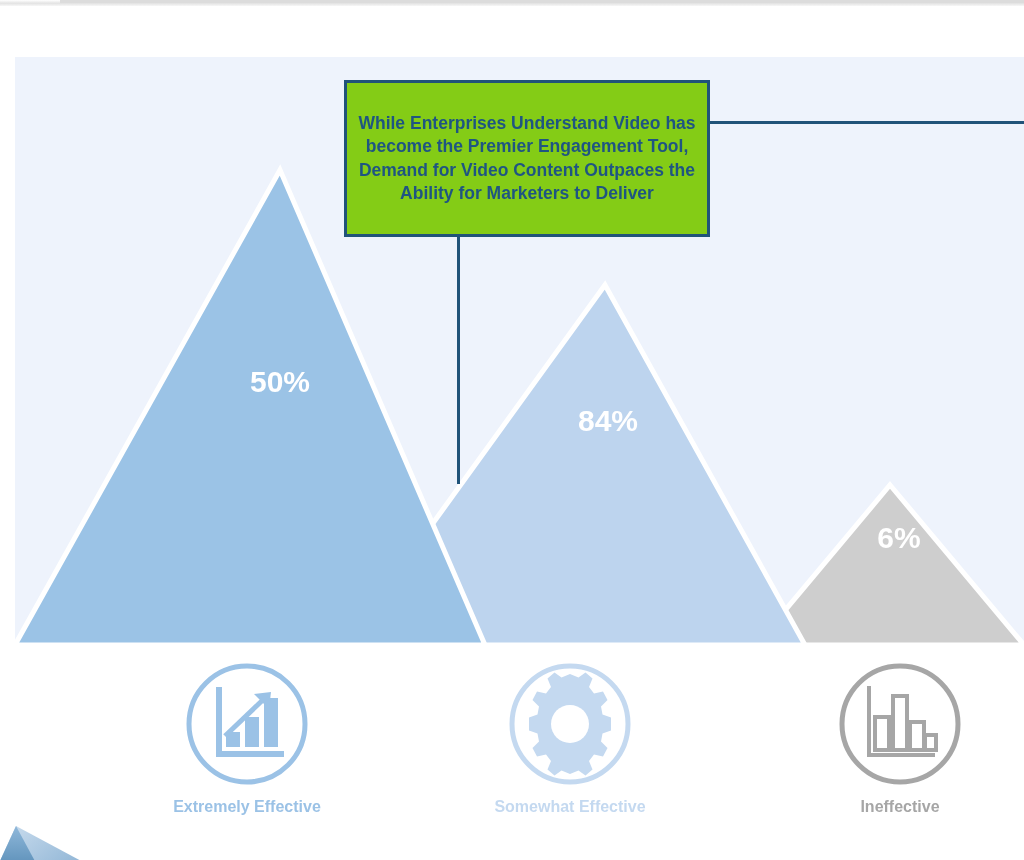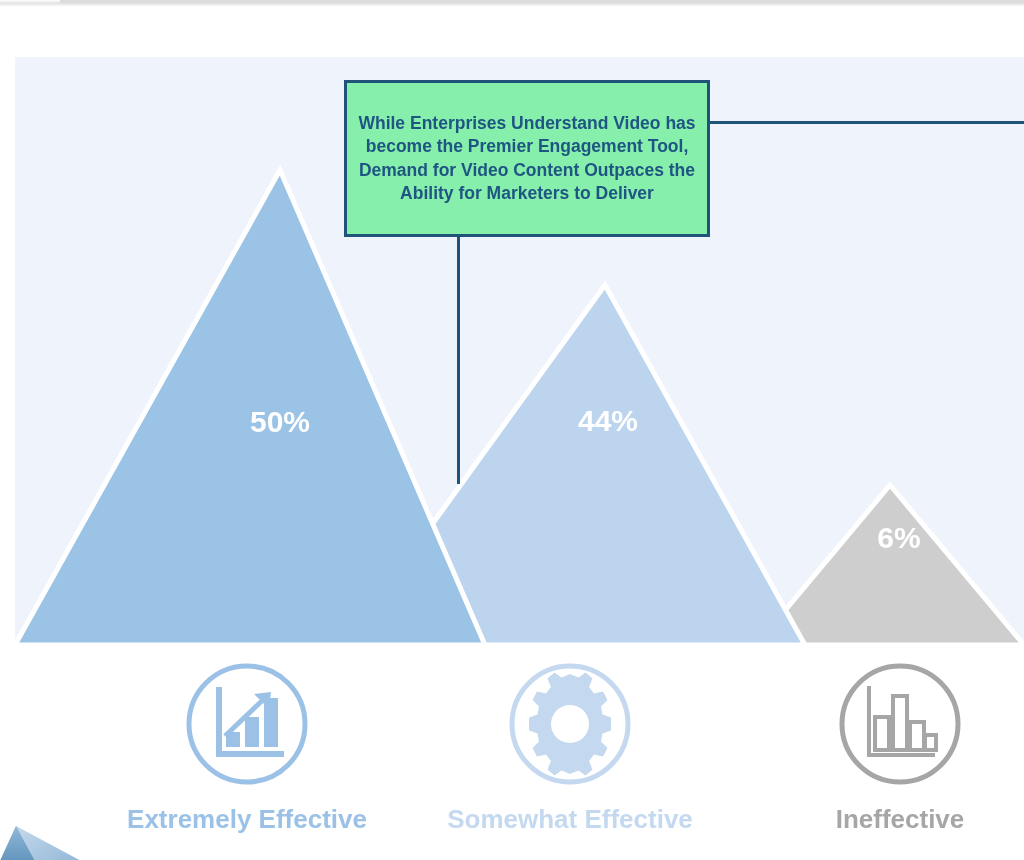--- a/index.html
+++ b/index.html
@@ -69,21 +69,21 @@
   .mountains svg { display: block; }
 
   .pct-label {
     position: absolute;
     font-size: 30px;
     font-weight: bold;
     color: #ffffff;
     text-align: center;
     white-space: nowrap;
   }
-  .pct-1 { left: 215px; top: 365px; width: 130px; margin-top: 40px; }
+  .pct-1 { left: 215px; top: 365px; width: 130px; }
   .pct-2 { left: 543px; top: 404px; width: 130px; }
   .pct-3 { left: 834px; top: 521px; width: 130px; }
 
   
   .callout-line-h {
     position: absolute;
     left: 709px; top: 121px;
     width: 315px; height: 3px;
     background: #205379;
   }
@@ -91,21 +91,21 @@
     position: absolute;
     left: 457px; top: 236px;
     width: 3px; height: 248px;
     background: #205379;
   }
   .callout-box {
     position: absolute;
     left: 344px; top: 80px;
     width: 366px;
     height: 157px;
-    background: #86efac;
+    background: #84cc16;
     border: 3px solid #205379;
     box-sizing: border-box;
     display: flex;
     align-items: center;
     justify-content: center;
   }
   .callout-text {
     font-size: 17.5px;
     font-weight: bold;
     color: #1f5582;
@@ -130,22 +130,22 @@
   .legend-item.item-1 { left: 430px; top: 8px; }
   .legend-item.item-2 { left: 760px; top: 8px; }
 
   .legend-icon {
     width: 128px;
     height: 128px;
     margin: 0 auto;
     display: block;
   }
   .legend-label {
-    margin-top: 16px;
-    font-size: 26px;
+    margin-top: 10px;
+    font-size: 16px;
     font-weight: bold;
     white-space: nowrap;
   }
   .label-0 { color: #9bc2e6; }
   .label-1 { color: #c4d9f0; }
   .label-2 { color: #a6a6a6; }
 
   
   .corner-deco {
     position: absolute;
@@ -169,21 +169,21 @@
 
       <polygon points="875,428 1009,588 741,588" fill="#cecece" stroke="#ffffff" stroke-width="5"></polygon>
 
       <polygon points="590,228 790,588 330,588" fill="#bdd4ee" stroke="#ffffff" stroke-width="5"></polygon>
 
       <polygon points="265,113 470,588 0,588" fill="#9bc3e6" stroke="#ffffff" stroke-width="5"></polygon>
     </svg>
   </div>
 
   <div class="pct-label pct-1">50%</div>
-  <div class="pct-label pct-2">44%</div>
+  <div class="pct-label pct-2">84%</div>
   <div class="pct-label pct-3">6%</div>
 
   <div class="callout-line-h"></div>
   <div class="callout-line-v"></div>
 
   <div class="callout-box">
     <div class="callout-text">While Enterprises Understand Video has become the Premier Engagement Tool, Demand for Video Content Outpaces the Ability for Marketers to Deliver</div>
   </div>
 
   <div class="legend">

